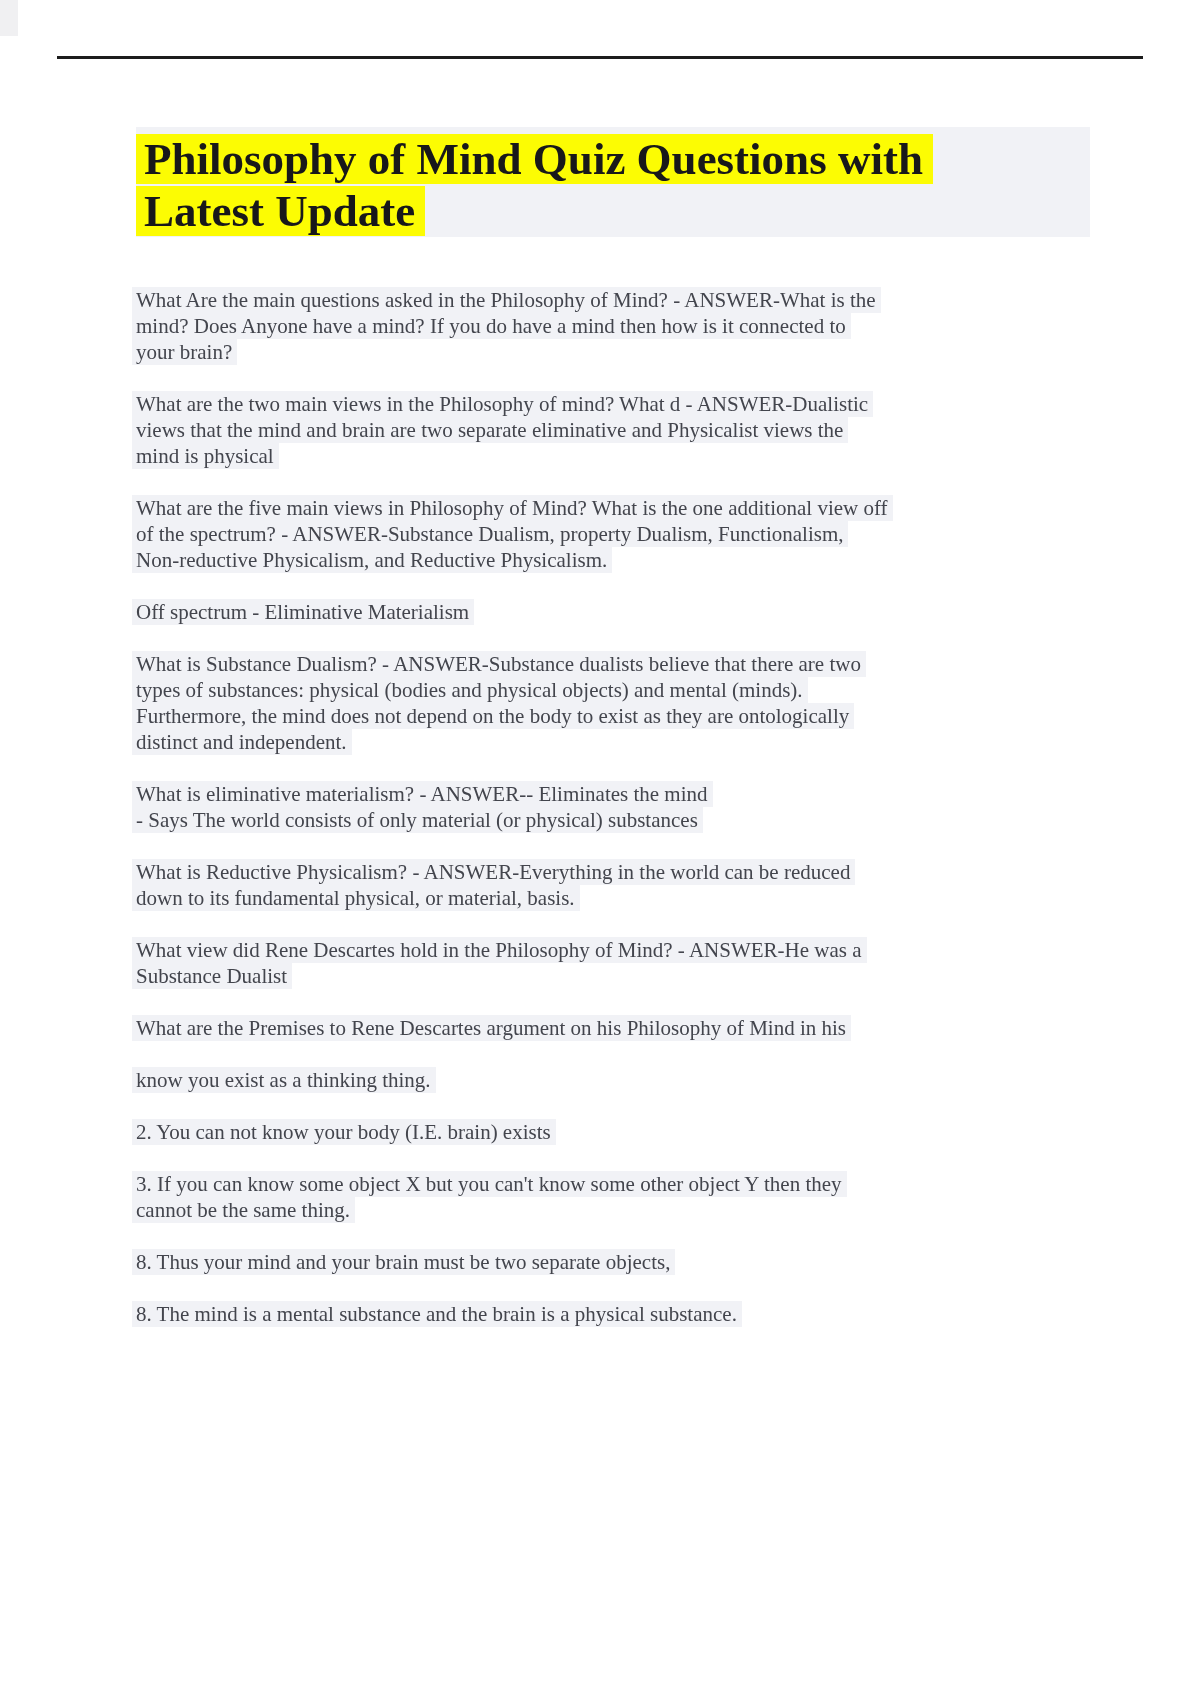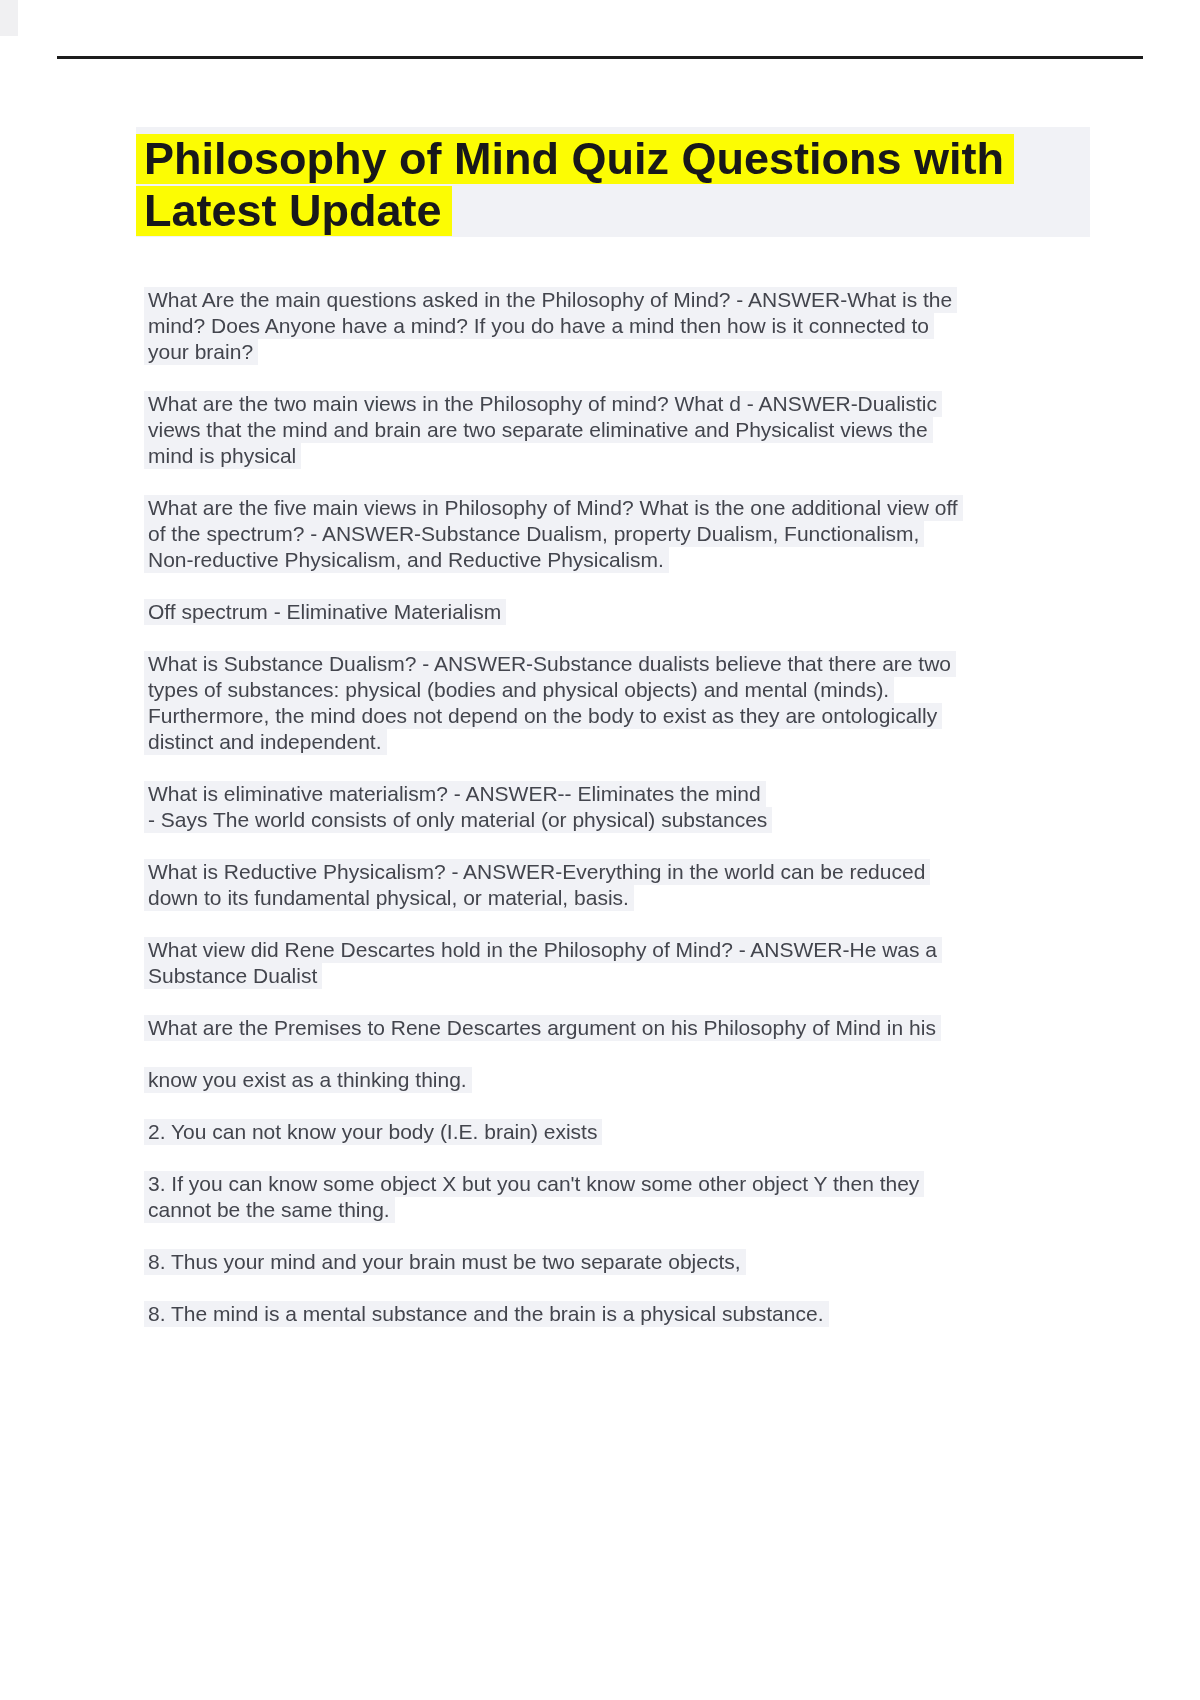--- a/index.html
+++ b/index.html
@@ -5,21 +5,21 @@
   html, body {
     margin: 0;
     padding: 0;
     background: #ffffff;
   }
   .page {
     position: relative;
     width: 1200px;
     height: 1620px;
     background: var(--page-bg, #ffffff);
-    font-family: Liberation Sans, sans-serif;
+    font-family: Liberation Serif, serif;
     overflow: hidden;
   }
   .rule {
     position: absolute;
     left: 57px;
     right: 57px;
     height: 3px;
     background: var(--rule-color, #1c1c1c);
   }
   .rule-top { top: 56px; }
@@ -51,21 +51,21 @@
     background: var(--title-hl, #fcfc03);
     padding: 0 10px 0 8px;
     white-space: pre;
   }
   .paragraphs {
     margin-top: 50px;
     font-size: 21px;
     color: var(--text-color, #43454d);
   }
   .para {
-    margin: 0 0 26px 12px;
+    margin: 0 0 26px 0;
     line-height: 26px;
   }
   .pline {
     display: inline-block;
     line-height: 26px;
     background: var(--para-hl, #f1f2f6);
     padding: 0 5px 0 4px;
     margin-left: -4px;
     white-space: pre;
   }

